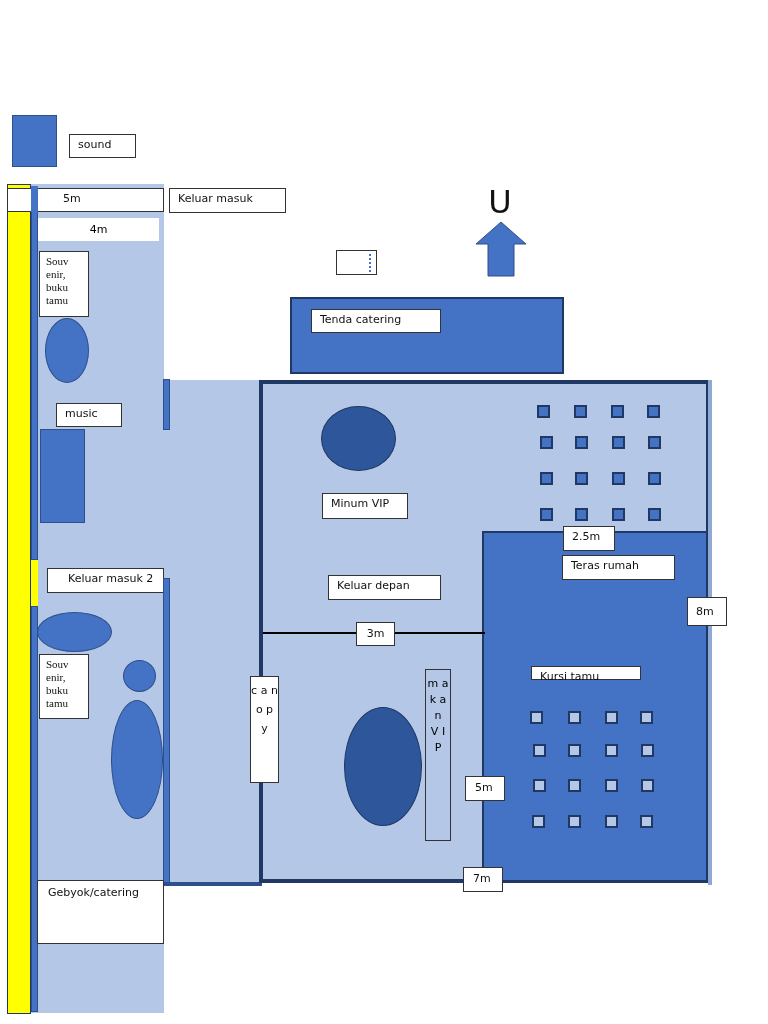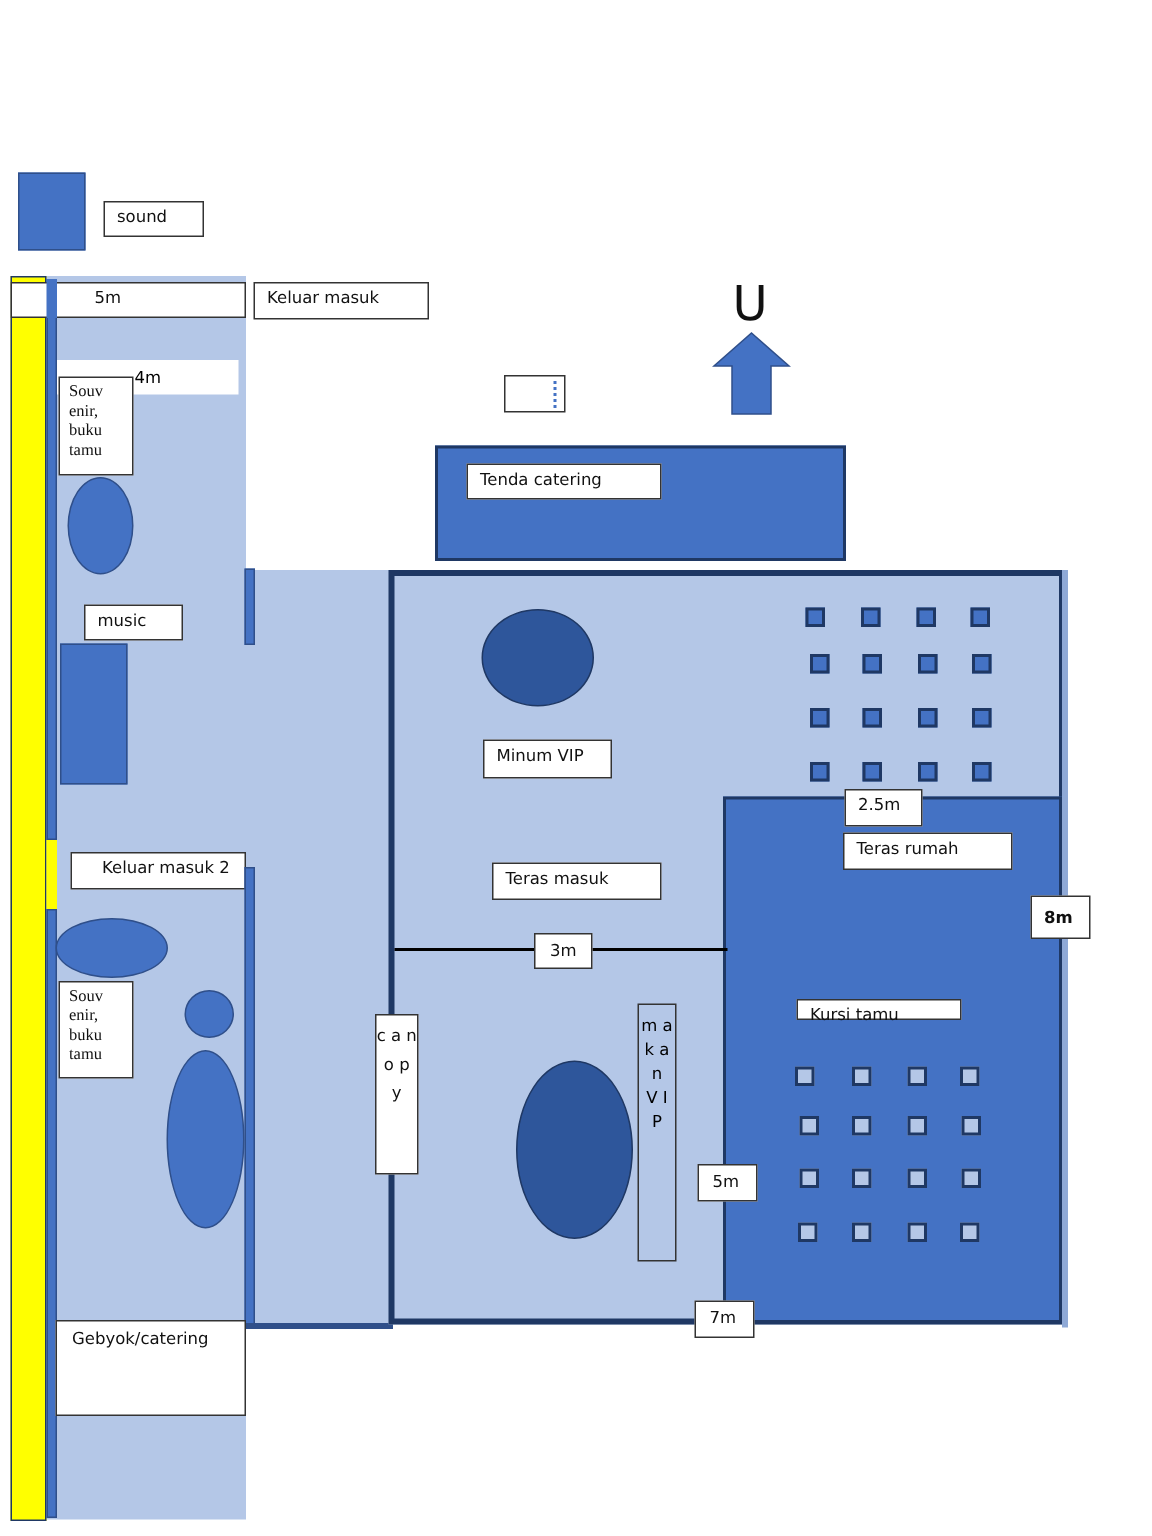--- a/index.html
+++ b/index.html
@@ -31,21 +31,21 @@
 <div class="abs" style="left:7px;top:184px;width:24px;height:830px;background:#ffff00;border:1px solid #1f3864;"></div>
 <div class="abs" style="left:31px;top:560px;width:7px;height:46px;background:#ffff00;"></div>
 
 <div class="abs" style="left:31px;top:186px;width:7px;height:374px;background:#4472c4;border:1px solid #2f4f8a;"></div>
 <div class="abs" style="left:31px;top:606px;width:7px;height:406px;background:#4472c4;border:1px solid #2f4f8a;"></div>
 
 <div class="lbl" style="left:7px;top:188px;width:157px;height:24px;padding-left:55px;"><span>5m</span></div>
 <div class="abs" style="left:31px;top:186px;width:7px;height:26px;background:#4472c4;"></div>
 <div class="lbl" style="left:169px;top:188px;width:117px;height:25px;">Keluar masuk</div>
 
-<div class="abs" style="left:38px;top:240px;width:121px;height:23px;background:#fff;text-align:center;font-size:11px;line-height:23px;"><span>4m</span></div>
+<div class="abs" style="left:38px;top:218px;width:121px;height:23px;background:#fff;text-align:center;font-size:11px;line-height:23px;"><span>4m</span></div>
 
 <div class="lbl serif" style="left:39px;top:251px;width:50px;height:66px;">Souv enir, buku tamu</div>
 <div class="abs blue ell" style="left:45px;top:318px;width:44px;height:65px;"></div>
 
 <div class="abs blue" style="left:163px;top:379px;width:7px;height:51px;"></div>
 
 <div class="lbl" style="left:56px;top:403px;width:66px;height:24px;">music</div>
 <div class="abs blue" style="left:40px;top:429px;width:45px;height:94px;"></div>
 
 <div class="lbl" style="left:47px;top:568px;width:117px;height:25px;padding-left:20px;">Keluar masuk 2</div>
@@ -88,30 +88,30 @@
   <div class="seat front" style="left:4px;top:69px;"></div>
   <div class="seat front" style="left:39px;top:69px;"></div>
   <div class="seat front" style="left:76px;top:69px;"></div>
   <div class="seat front" style="left:112px;top:69px;"></div>
   <div class="seat front" style="left:4px;top:105px;"></div>
   <div class="seat front" style="left:39px;top:105px;"></div>
   <div class="seat front" style="left:76px;top:105px;"></div>
   <div class="seat front" style="left:112px;top:105px;"></div>
 </div>
 
-<div class="lbl" style="left:328px;top:575px;width:113px;height:25px;">Teras masuk</div>
+<div class="lbl" style="left:328px;top:575px;width:113px;height:25px;">Keluar depan</div>
 
 <div class="abs blue" style="left:482px;top:531px;width:226px;height:351px;border:2px solid #1f3864;"></div>
 
 <div class="abs" style="left:263px;top:632px;width:222px;height:2px;background:#000;"></div>
 <div class="lbl" style="left:356px;top:622px;width:39px;height:24px;text-align:center;padding:3px 0;">3m</div>
 
 <div class="lbl" style="left:563px;top:526px;width:52px;height:25px;">2.5m</div>
 <div class="lbl" style="left:562px;top:555px;width:113px;height:25px;">Teras rumah</div>
-<div class="lbl" style="left:687px;top:597px;width:40px;height:29px;padding:6px 8px;font-weight:bold;">8m</div>
+<div class="lbl" style="left:687px;top:597px;width:40px;height:29px;padding:6px 8px;">8m</div>
 
 <div class="lbl" style="left:531px;top:666px;width:110px;height:14px;">Kursi tamu</div>
 <div class="abs" style="left:530px;top:711px;width:130px;height:120px;">
   <div class="seat guest" style="left:0px;top:0px;"></div>
   <div class="seat guest" style="left:38px;top:0px;"></div>
   <div class="seat guest" style="left:75px;top:0px;"></div>
   <div class="seat guest" style="left:110px;top:0px;"></div>
   <div class="seat guest" style="left:3px;top:33px;"></div>
   <div class="seat guest" style="left:38px;top:33px;"></div>
   <div class="seat guest" style="left:75px;top:33px;"></div>

